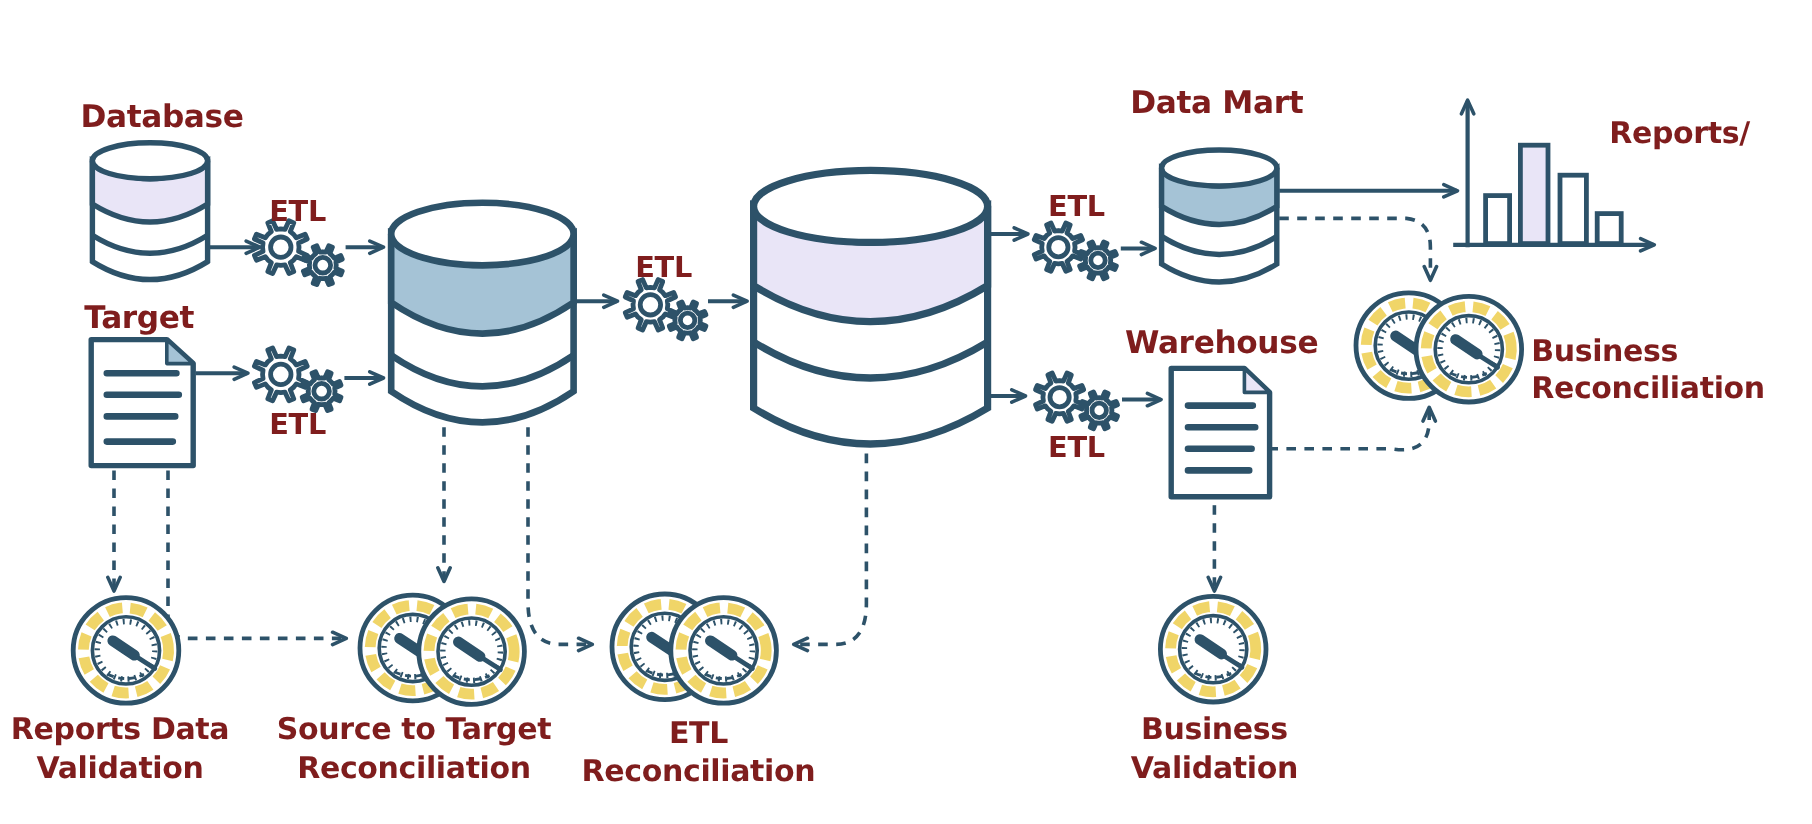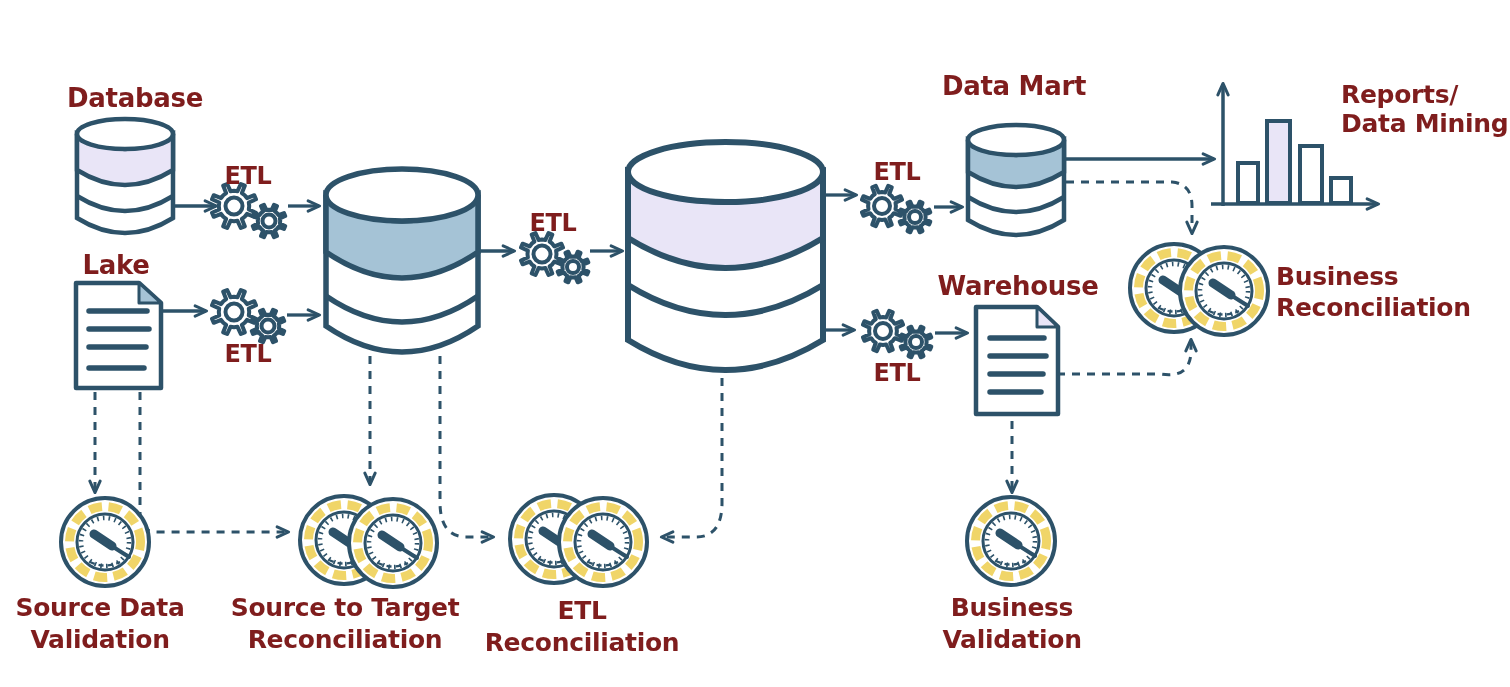--- a/index.html
+++ b/index.html
@@ -5,21 +5,21 @@
   html,body{margin:0;padding:0;background:#fff;}
   .canvas{position:relative;width:1510px;height:687px;background:#ffffff;overflow:hidden;
           font-family:"DejaVu Sans", sans-serif;}
   .canvas svg{position:absolute;left:0;top:0;}
   .lbl{position:absolute;color:#7f1d1d;font-weight:700;font-size:25px;white-space:nowrap;
        letter-spacing:-0.3px;line-height:32px;}
   .ctr{transform:translateX(-50%);text-align:center;}
   .title{font-size:26px;}
   .etl{font-size:24px;}
   .multiline span{display:block;}
-  .leftal{text-align:left;}
+  .leftal{text-align:left;margin-top:16px;}
 </style>
 </head>
 <body>
 
 <div class="canvas">
 
 <svg width="1510" height="687" viewBox="0 0 1510 687">
   <defs>
     <marker id="arw" viewBox="0 0 14 12" refX="11.5" refY="6" markerWidth="16" markerHeight="14" orient="auto" markerUnits="userSpaceOnUse">
       <path d="M2,1.5 L12,6 L2,10.5" fill="none" stroke="#2d5269" stroke-width="2.6" stroke-linecap="round" stroke-linejoin="round"></path>
@@ -156,36 +156,35 @@
     <use href="#gauge" transform="translate(1011,541)"></use>
   </g>
   <g>
     <use href="#gauge" transform="translate(1174,288)"></use>
     <use href="#gauge" transform="translate(1224,291)"></use>
   </g>
 </svg>
 
 <div class="lbl ctr title" style="left:135px;top:82px">Database</div>
 <div class="lbl ctr title" style="left:1014px;top:70px">Data Mart</div>
-<div class="lbl ctr title" style="left:116px;top:249px">Lake</div>
+<div class="lbl ctr title" style="left:116px;top:249px">Target</div>
 <div class="lbl ctr title" style="left:1018px;top:270px">Warehouse</div>
 
 <div class="lbl leftal multiline" style="left:1341px;top:80px;line-height:29px">
   <span>Reports/</span>
-  <span>Data Mining</span>
 </div>
 
 <div class="lbl ctr etl" style="left:248px;top:160px">ETL</div>
 <div class="lbl ctr etl" style="left:248px;top:338px">ETL</div>
 <div class="lbl ctr etl" style="left:553px;top:207px">ETL</div>
 <div class="lbl ctr etl" style="left:897px;top:156px">ETL</div>
 <div class="lbl ctr etl" style="left:897px;top:357px">ETL</div>
 
 <div class="lbl ctr multiline" style="left:100px;top:592px">
-  <span>Source Data</span>
+  <span>Reports Data</span>
   <span>Validation</span>
 </div>
 <div class="lbl ctr multiline" style="left:345px;top:592px">
   <span>Source to Target</span>
   <span>Reconciliation</span>
 </div>
 <div class="lbl ctr multiline" style="left:582px;top:595px">
   <span>ETL</span>
   <span>Reconciliation</span>
 </div>

